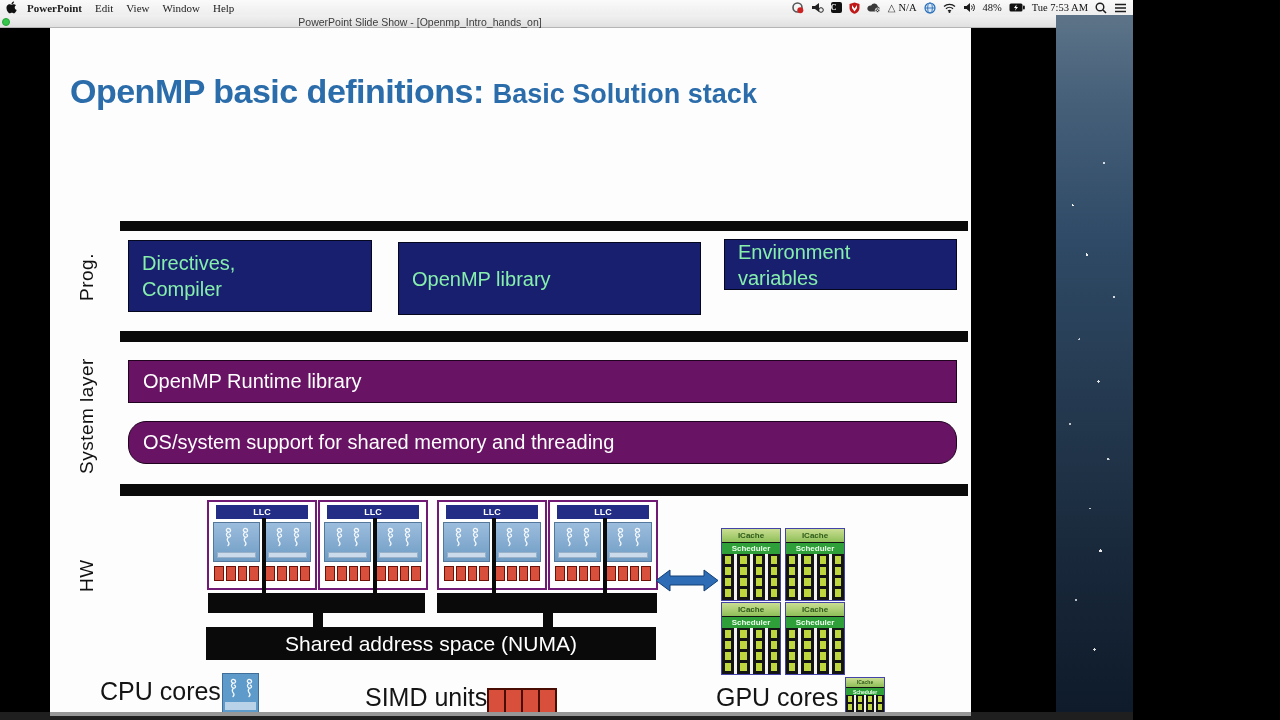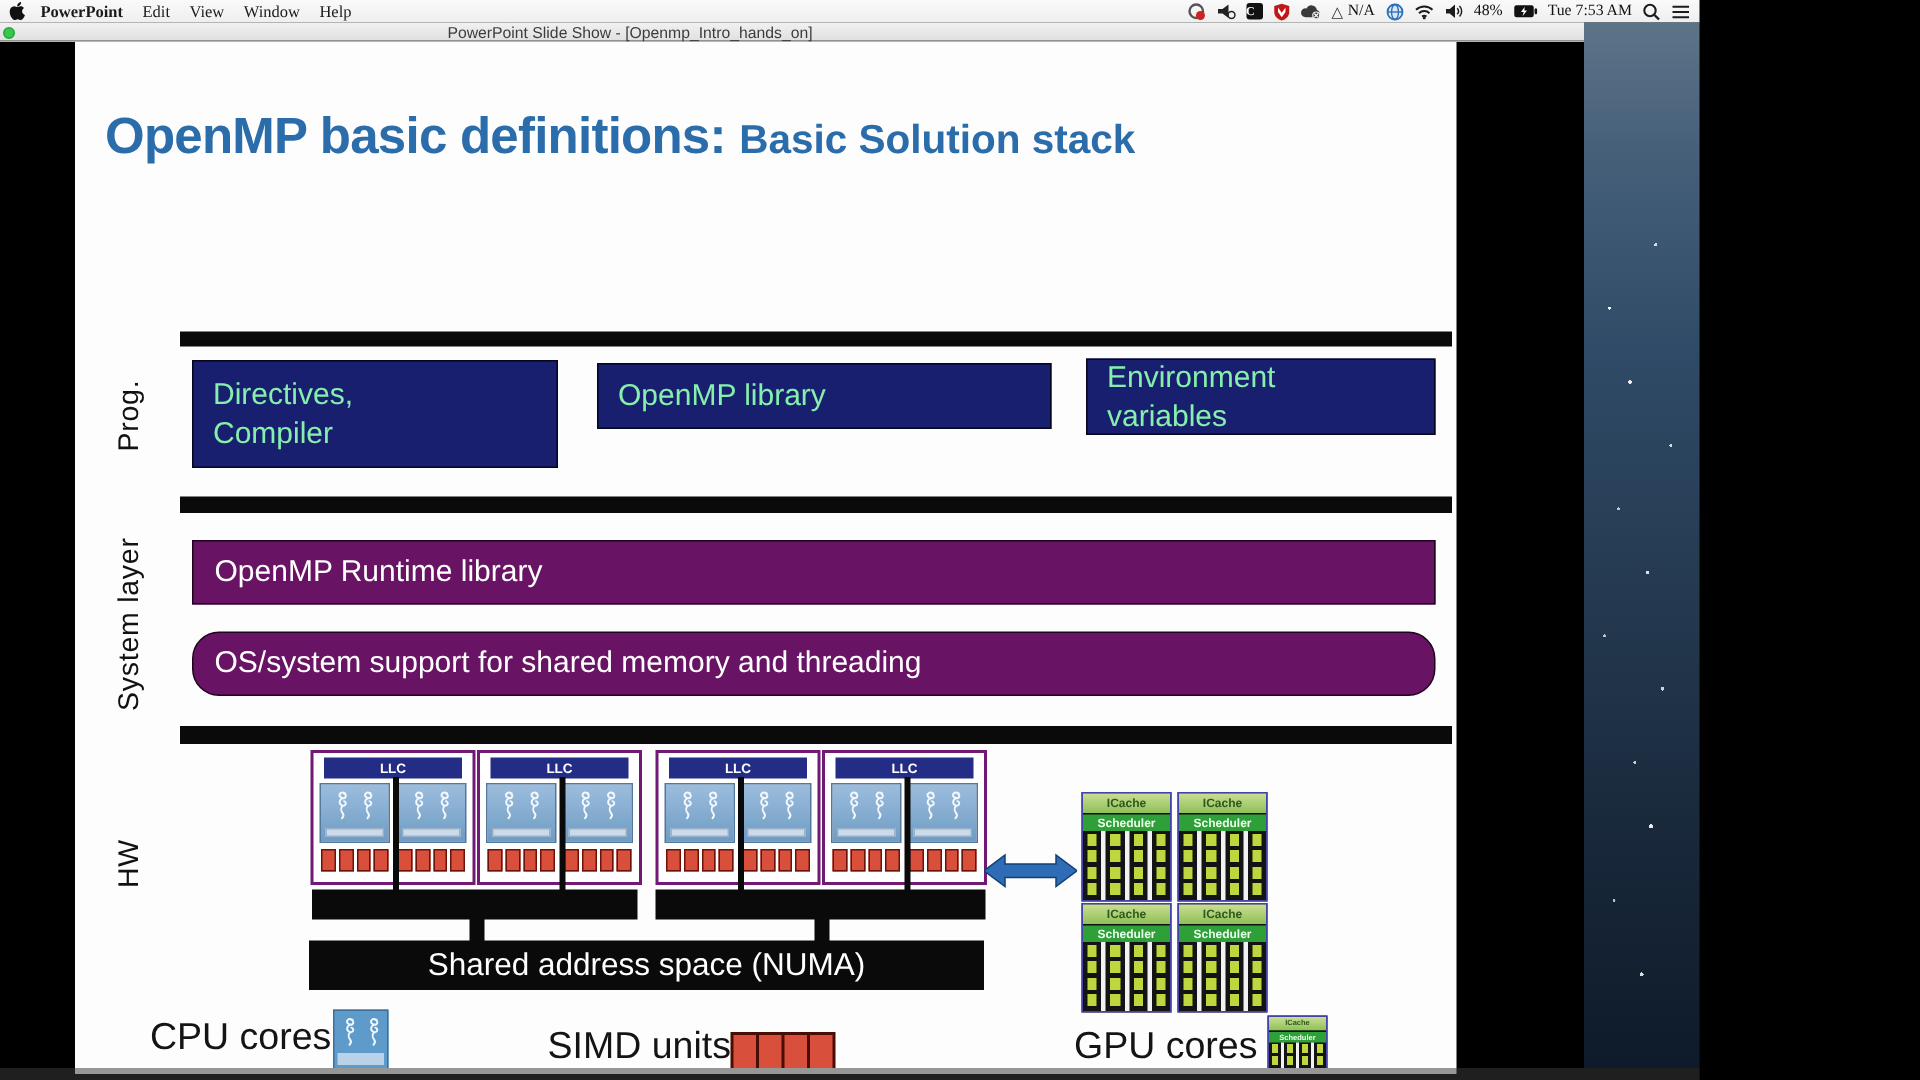--- a/index.html
+++ b/index.html
@@ -221,21 +221,21 @@
       <span class="tmain">OpenMP basic definitions:</span><span class="tsub">Basic Solution stack</span>
     </div>
 
     <div class="hbar" style="top:193px;height:10px;"></div>
     <div class="hbar" style="top:303px;height:11px;"></div>
     <div class="hbar" style="top:456px;height:12px;"></div>
 
     <div class="layer-label" style="top:218px;height:62px;">Prog.</div>
     <div class="navybox" style="left:78px;top:212px;width:244px;height:72px;">Directives,
 Compiler</div>
-    <div class="navybox" style="left:348px;top:214px;width:303px;height:44px;">OpenMP library</div>
+    <div class="navybox" style="left:348px;top:214px;width:303px;height:73px;">OpenMP library</div>
     <div class="navybox" style="left:674px;top:211px;width:233px;height:51px;">Environment
 variables</div>
 
     <div class="layer-label" style="top:322px;height:132px;">System layer</div>
     <div class="purplebox" style="top:332px;">OpenMP Runtime library</div>
     <div class="purplebox" style="top:393px;border-radius:18px;">OS/system support for shared memory and threading</div>
 
     <div class="layer-label" style="top:523px;height:50px;">HW</div>
 
     <div class="chip" style="left:157px;">

